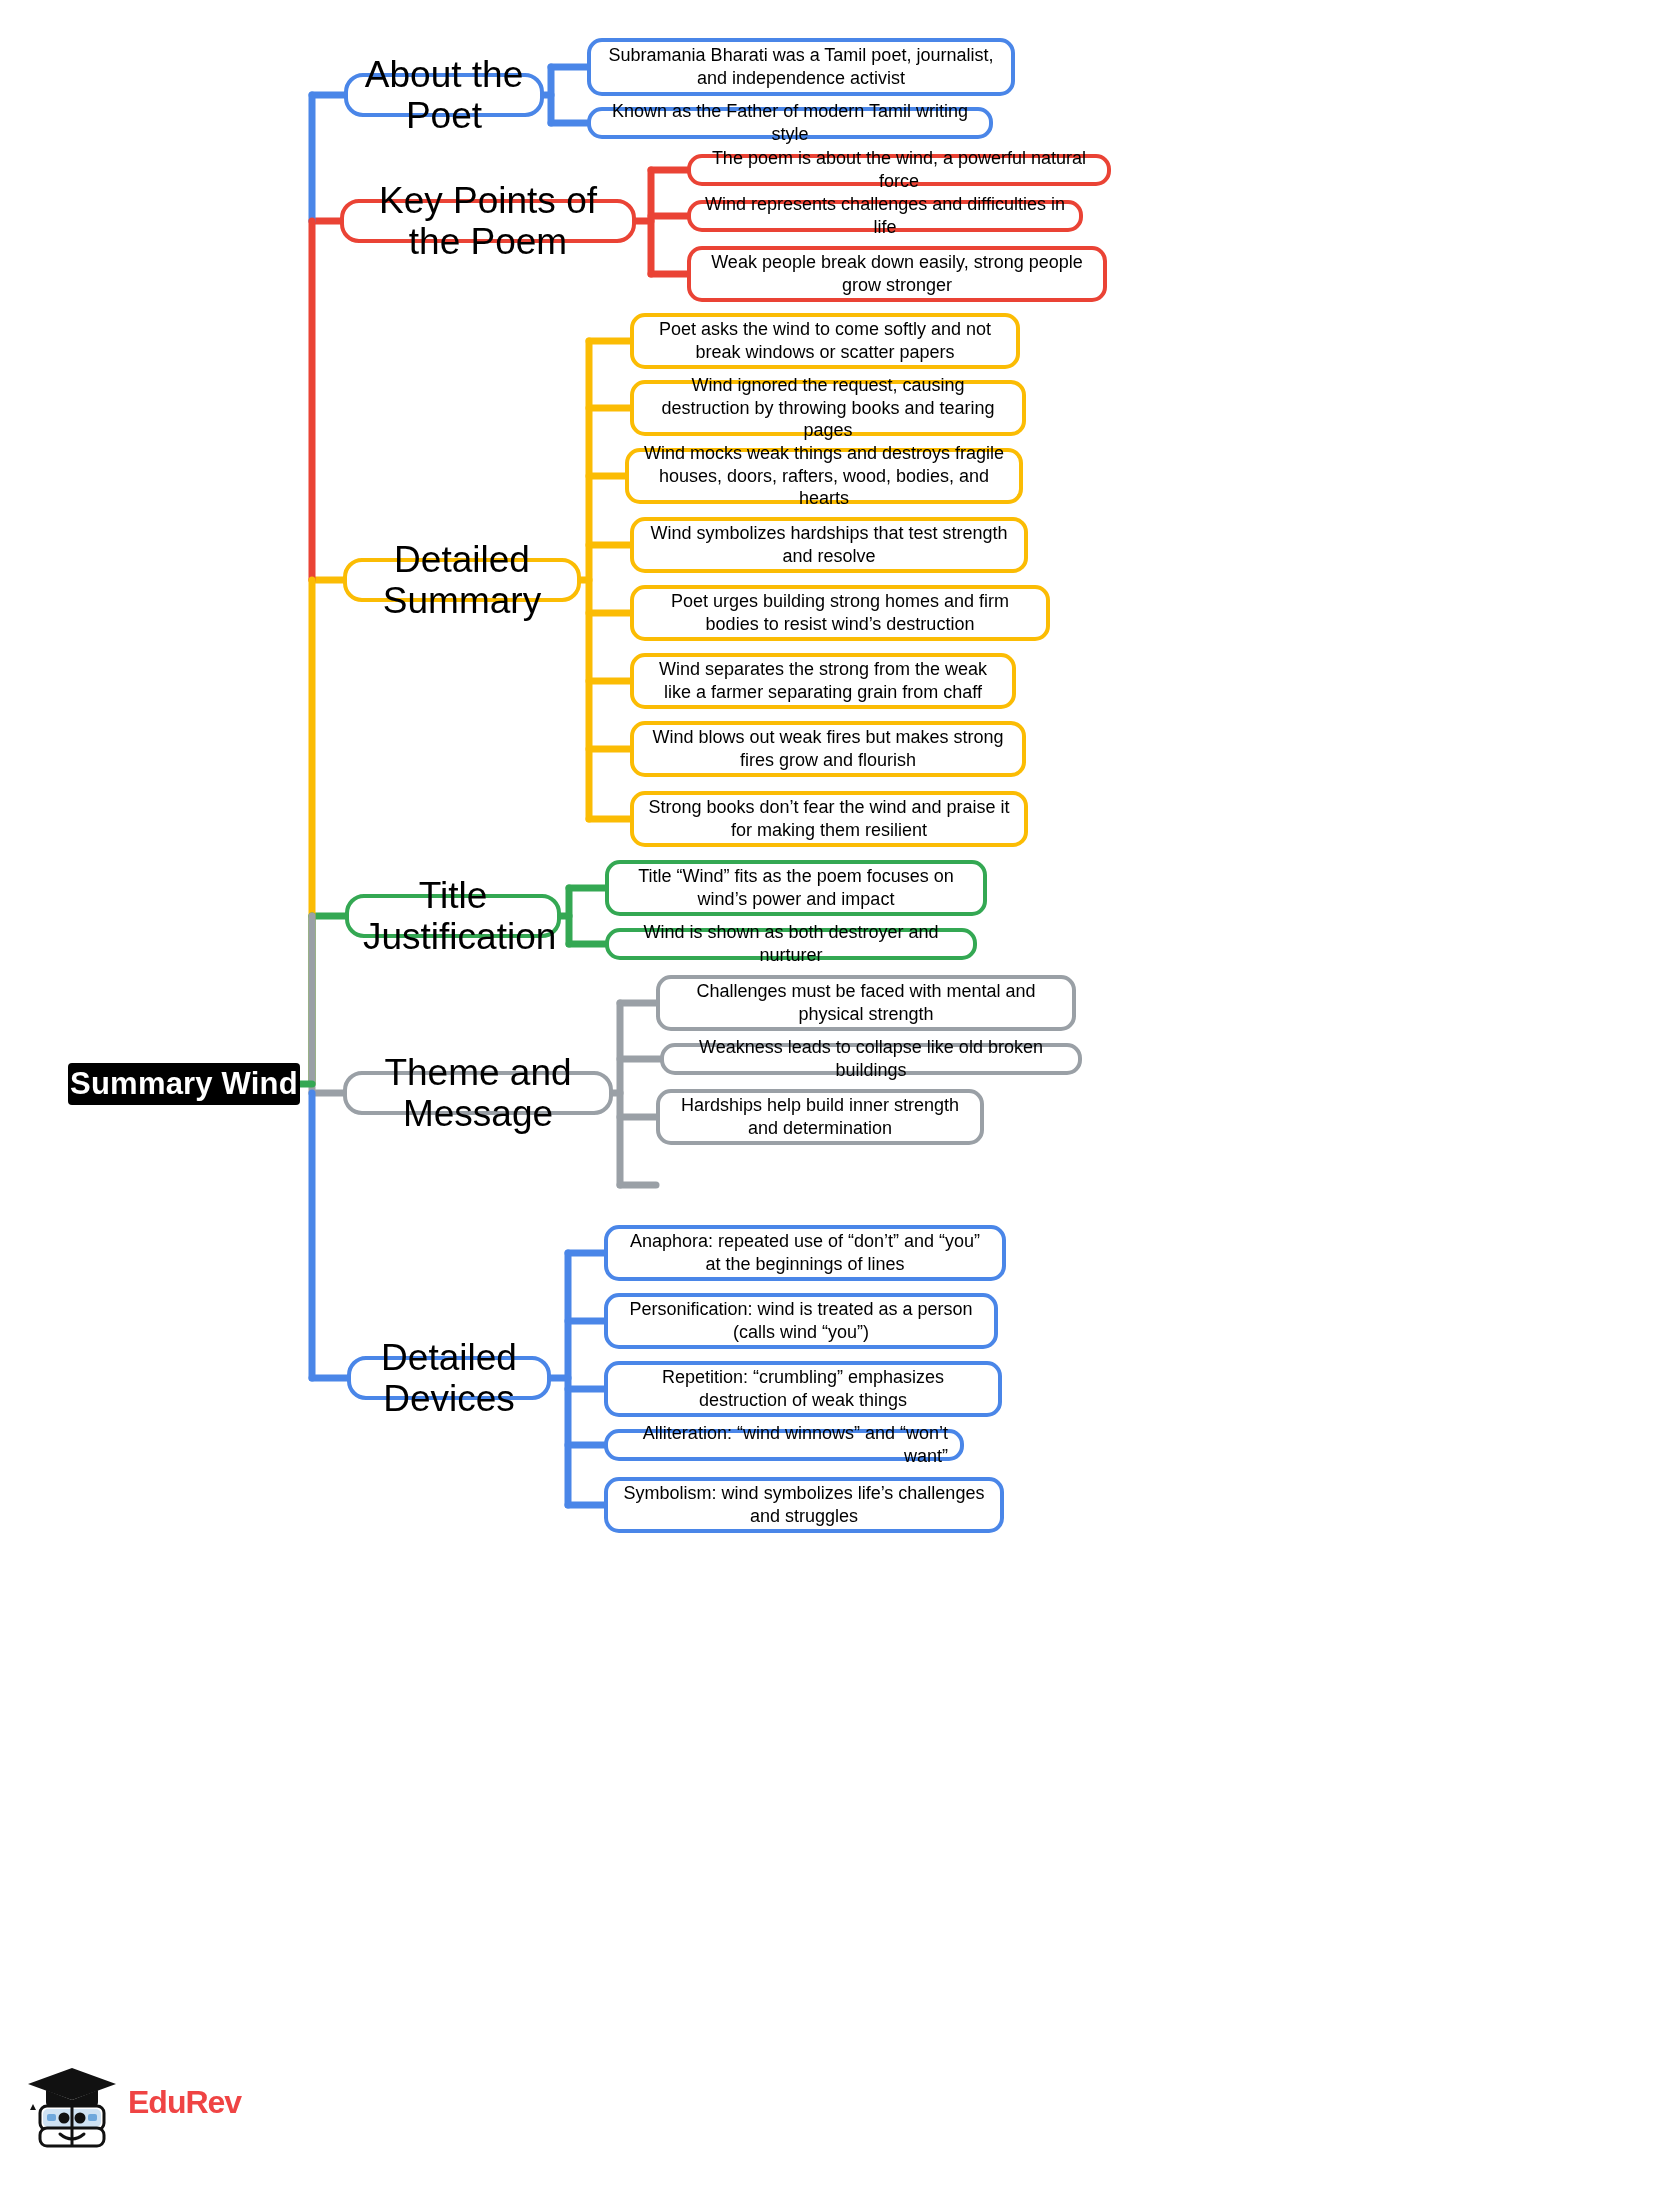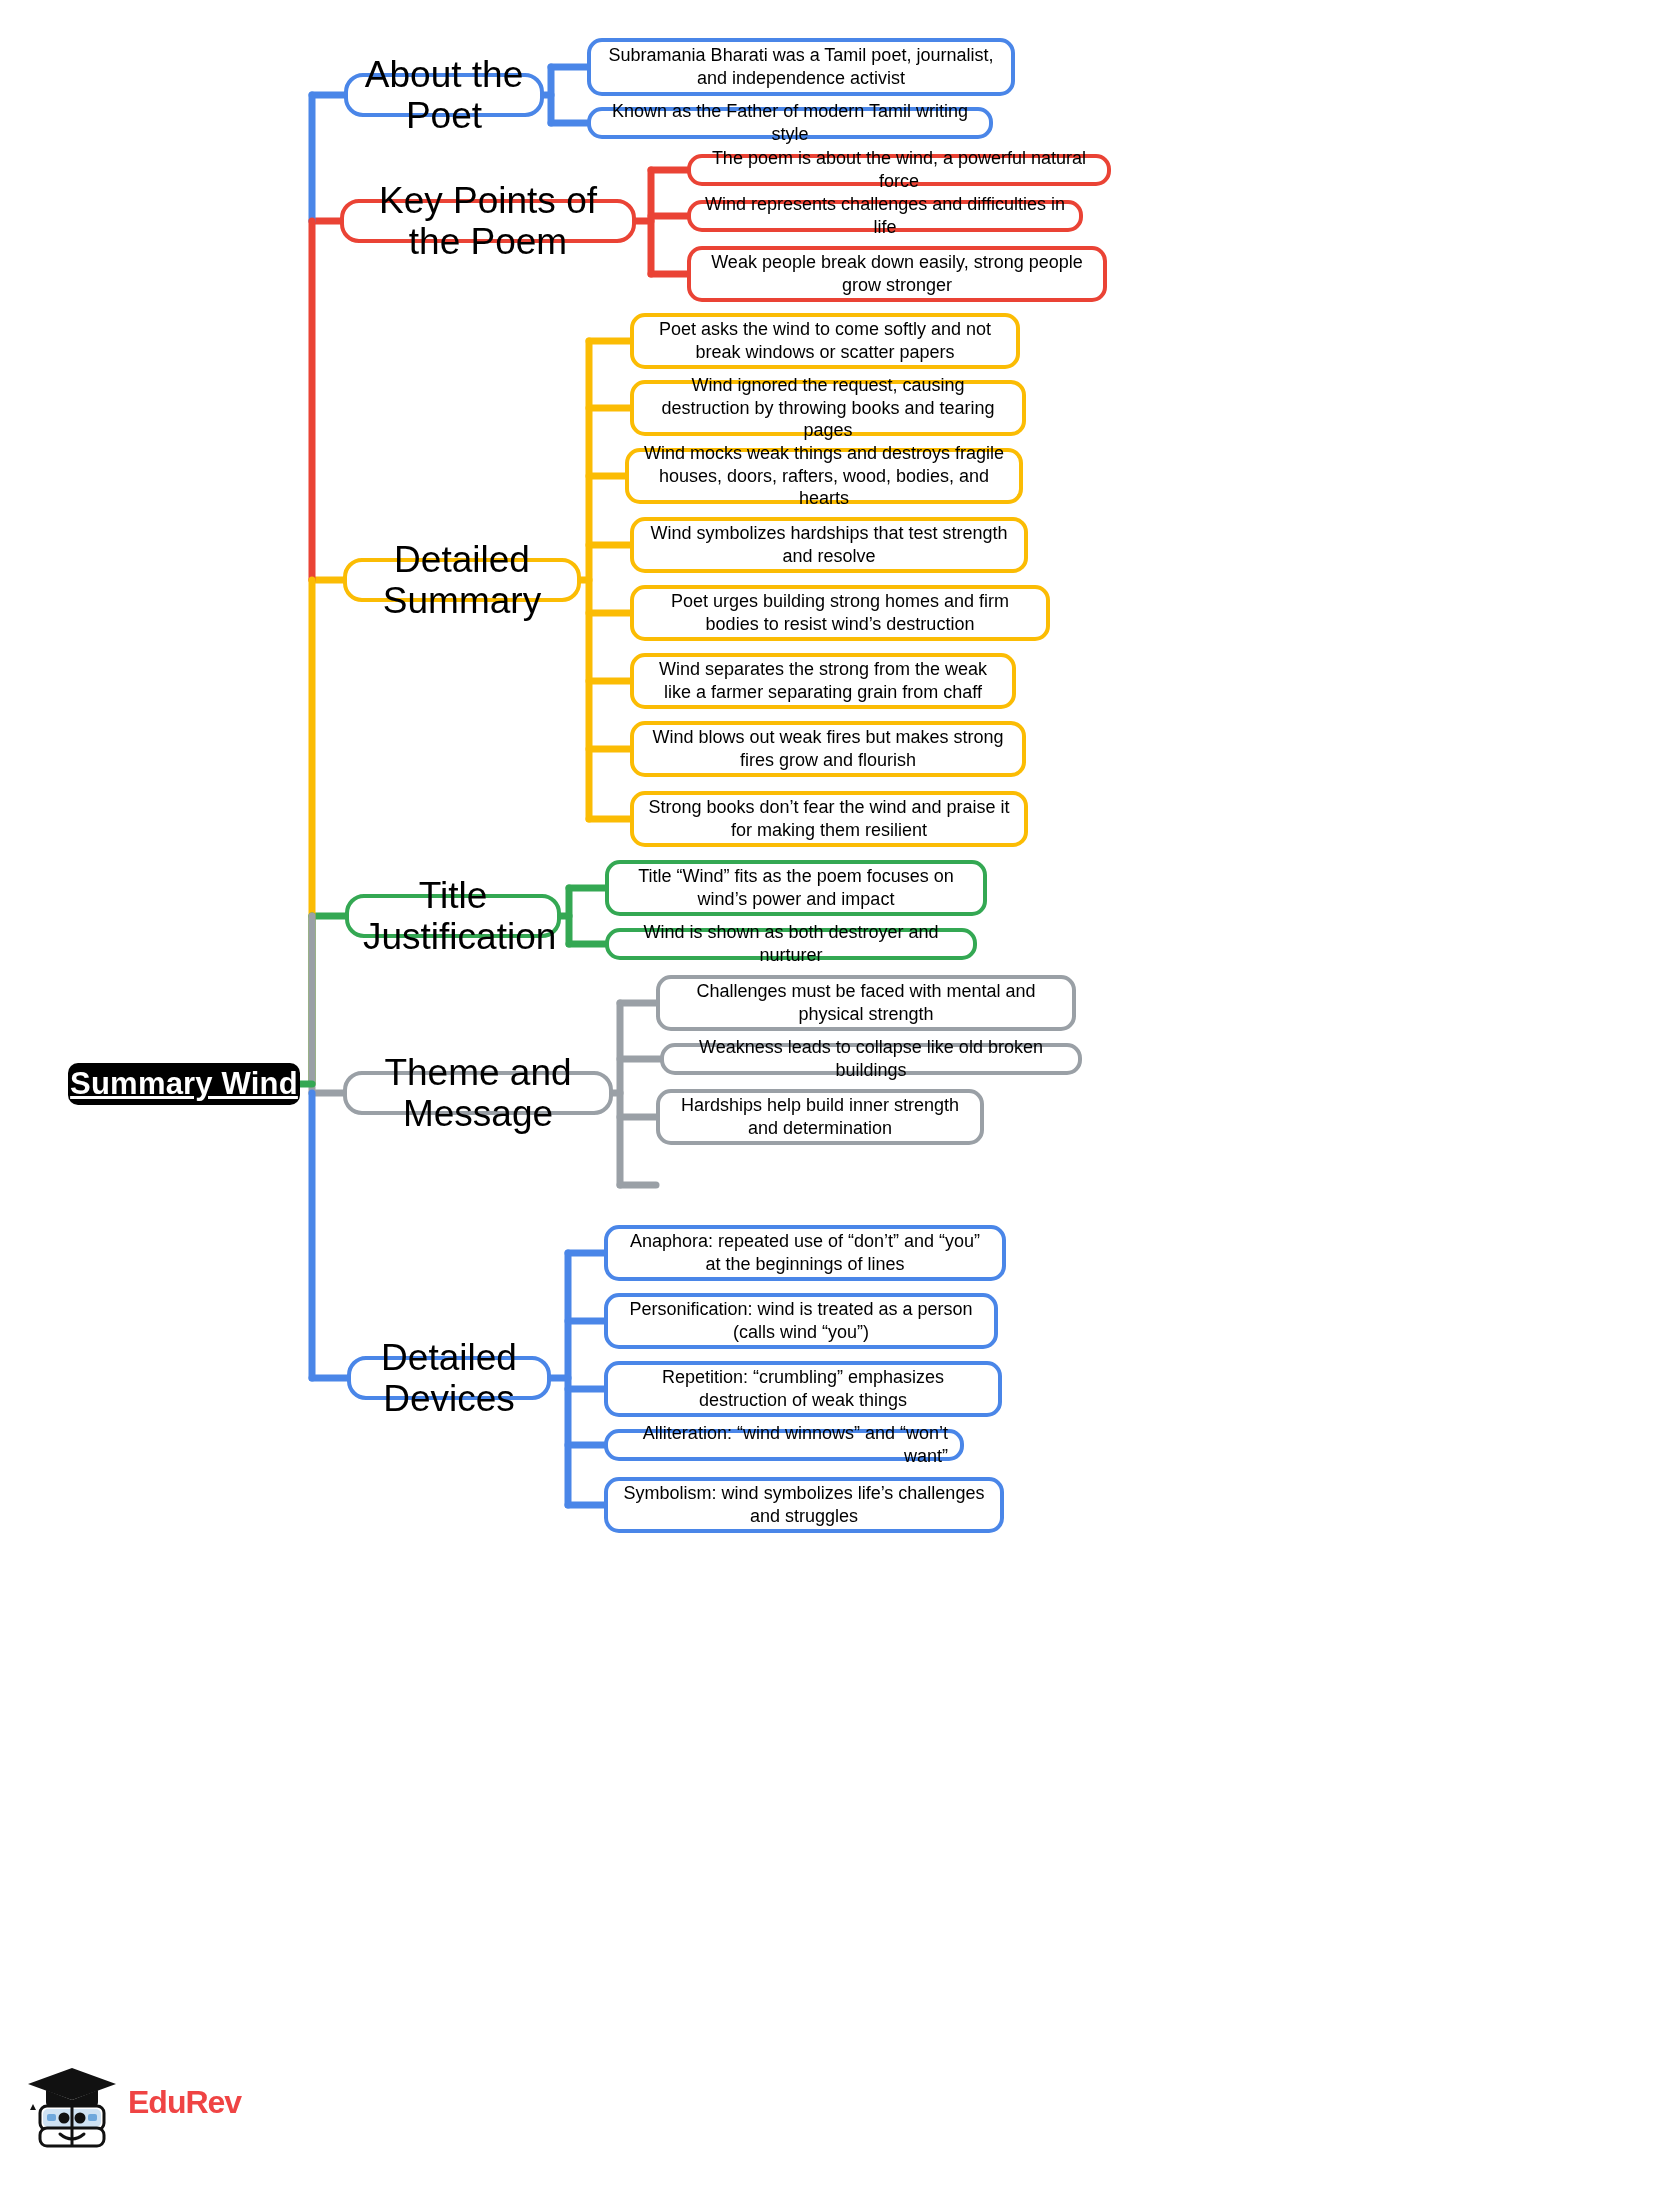--- a/index.html
+++ b/index.html
@@ -10,21 +10,21 @@
   }
   #canvas{position:absolute;inset:0;width:1653px;height:2193px;}
   #links{position:absolute;left:0;top:0;width:1653px;height:2193px;pointer-events:none;}
 
   .node{position:absolute;box-sizing:border-box;display:flex;align-items:center;
         justify-content:center;text-align:center;background:#ffffff;color:#000000;}
 
   
   .root{
     background:#000000;color:#ffffff;font-weight:bold;font-size:31px;
-    border-radius:10px;letter-spacing:.2px;text-decoration:underline;
+    border-radius:4px;letter-spacing:.2px;
   }
 
   
   .branch{
     border:4px solid #000;border-radius:19px;font-size:37px;line-height:1.12;
     padding:2px 14px;
   }
   .branch.blue{border-color:#4a86e8;}
   .branch.red{border-color:#ea4335;}
   .branch.yellow{border-color:#fbbc04;}

